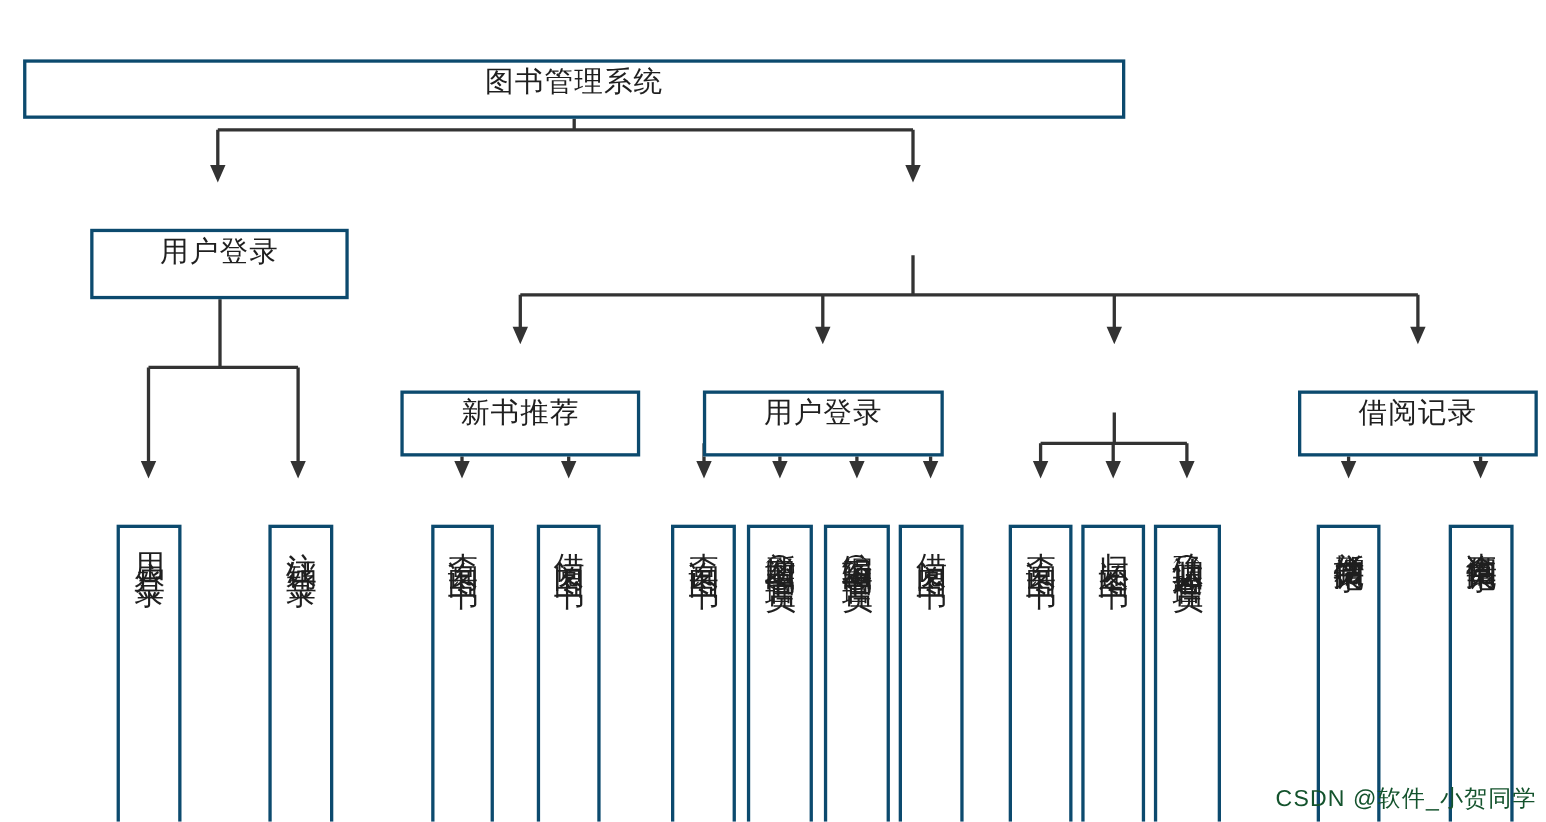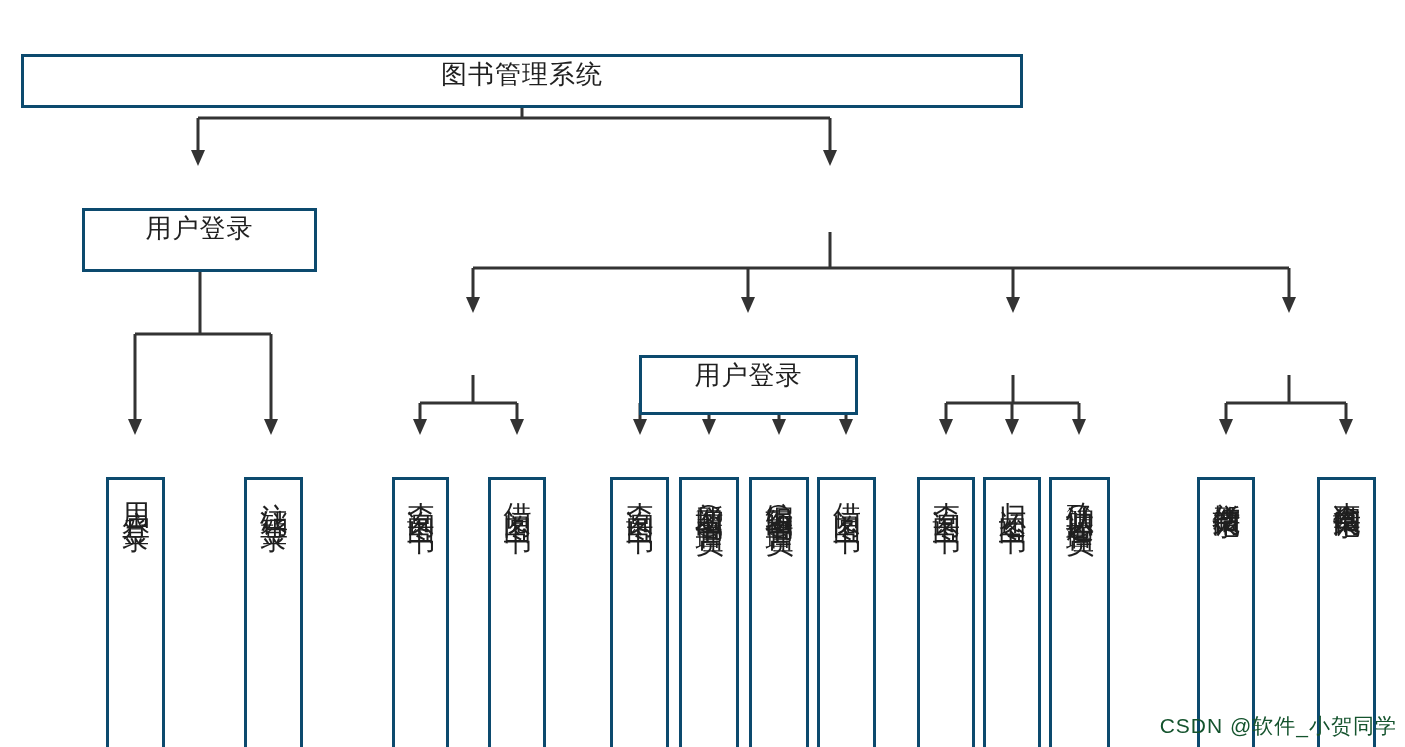--- a/index.html
+++ b/index.html
@@ -96,22 +96,28 @@
   </svg>
 
   <div class="box" style="left:21px;top:14px;width:1002px;height:54px">
     <span class="hlabel">图书管理系统</span>
   </div>
 
   <div class="box" style="left:82px;top:168px;width:235px;height:64px">
     <span class="hlabel">用户登录</span>
   </div>
 
+  <div class="box" style="left:364px;top:315px;width:218px;height:60px">
+    <span class="hlabel">新书推荐</span>
+  </div>
   <div class="box" style="left:639px;top:315px;width:219px;height:60px">
     <span class="hlabel">用户登录</span>
+  </div>
+  <div class="box" style="left:1180px;top:315px;width:218px;height:60px">
+    <span class="hlabel">借阅记录</span>
   </div>
 
   <div class="box" style="left:106px;top:437px;width:59px;height:298px">
     <span class="vlabel sp4">用户登录</span>
   </div>
   <div class="box" style="left:244px;top:437px;width:59px;height:298px">
     <span class="vlabel sp4">注销登录</span>
   </div>
 
   <div class="box" style="left:392px;top:437px;width:57px;height:298px">

